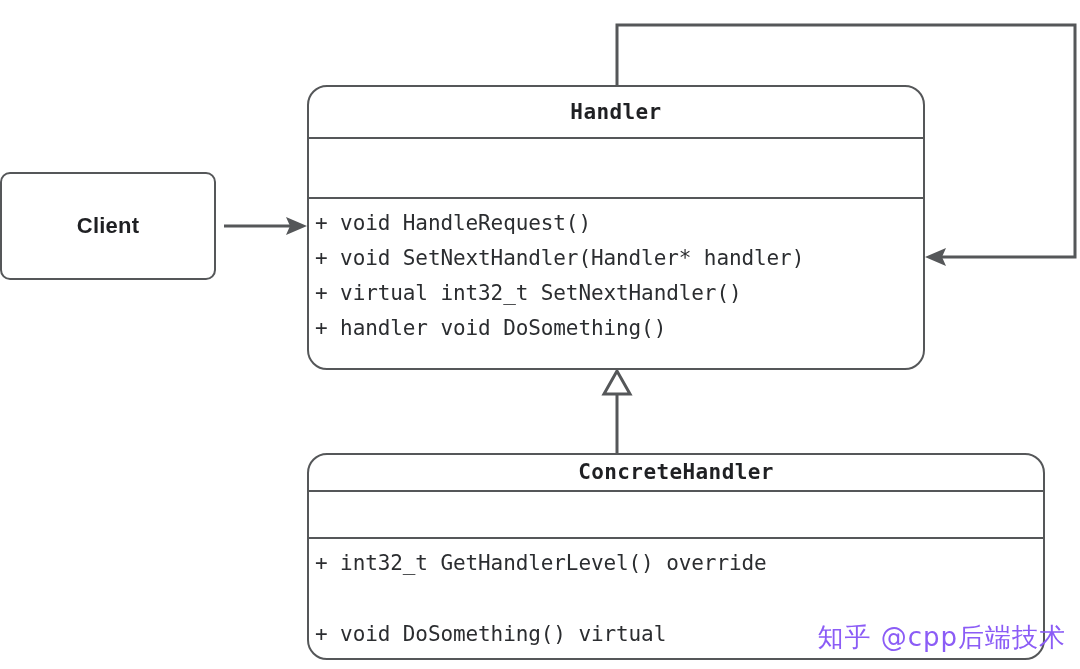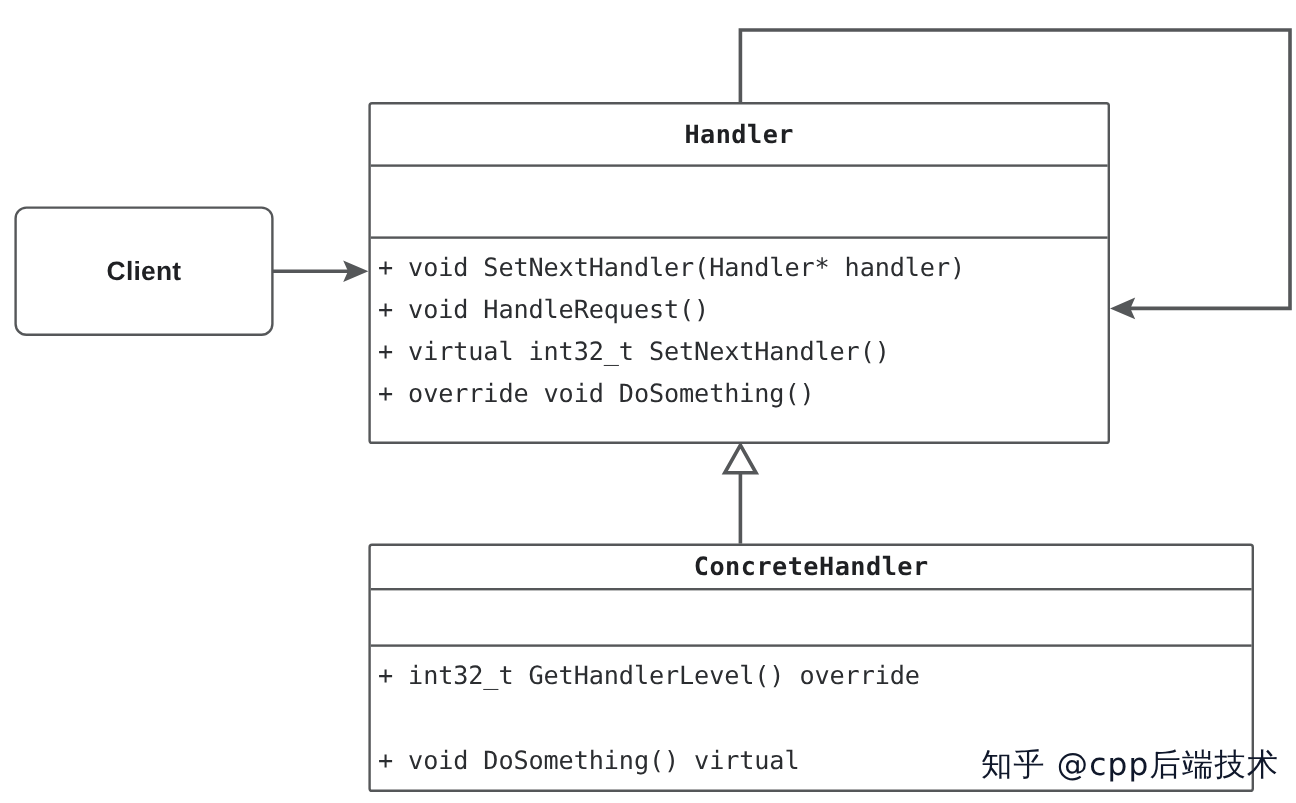--- a/index.html
+++ b/index.html
@@ -17,21 +17,21 @@
     height: 669px;
     background: #ffffff;
     overflow: hidden;
   }
   
   .uml-box {
     position: absolute;
     box-sizing: border-box;
     background: #ffffff;
     border: 2.5px solid #555759;
-    border-radius: 3px;
+    border-radius: 20px;
     display: flex;
     flex-direction: column;
     z-index: 3;
   }
   .uml-title {
     text-align: center;
     font-family: "DejaVu Sans Mono", monospace;
     font-weight: bold;
     font-size: 21px;
     color: #1f2023;
@@ -55,21 +55,21 @@
     font-family: "DejaVu Sans Mono", monospace;
     font-size: 21px;
     line-height: 35px;
     color: #2b2d30;
     white-space: pre;
     letter-spacing: -0.1px;
   }
 
   
   #client-box {
-    left: 12px;
+    left: 0;
     top: 172px;
     width: 216px;
     height: 108px;
     border-radius: 10px;
     align-items: center;
     justify-content: center;
   }
   #client-label {
     font-family: "Liberation Sans", "DejaVu Sans", sans-serif;
     font-weight: bold;
@@ -125,21 +125,21 @@
     stroke-linejoin: miter;
   }
 
   
   #watermark {
     position: absolute;
     right: 14px;
     bottom: 14px;
     font-family: "DejaVu Sans", sans-serif;
     font-size: 26px;
-    color: #0f172a;
+    color: #8b5cf6;
     letter-spacing: 1px;
     white-space: nowrap;
     z-index: 5;
     user-select: none;
   }
 </style>
 </head>
 <body>
 
 <div id="canvas">
@@ -163,24 +163,24 @@
   </svg>
 
   <div class="uml-box" id="client-box">
     <span id="client-label">Client</span>
   </div>
 
   <div class="uml-box" id="handler-box">
     <div class="uml-title">Handler</div>
     <div class="uml-compartment uml-divider attrs"></div>
     <div class="uml-compartment uml-divider ops">
+      <div class="uml-member">+ void HandleRequest()</div>
       <div class="uml-member">+ void SetNextHandler(Handler* handler)</div>
-      <div class="uml-member">+ void HandleRequest()</div>
       <div class="uml-member">+ virtual int32_t SetNextHandler()</div>
-      <div class="uml-member">+ override void DoSomething()</div>
+      <div class="uml-member">+ handler void DoSomething()</div>
     </div>
   </div>
 
   <div class="uml-box" id="concrete-box">
     <div class="uml-title">ConcreteHandler</div>
     <div class="uml-compartment uml-divider attrs"></div>
     <div class="uml-compartment uml-divider ops">
       <div class="uml-member">+ int32_t GetHandlerLevel() override</div>
       <div class="uml-member">+ void DoSomething() virtual</div>
     </div>

